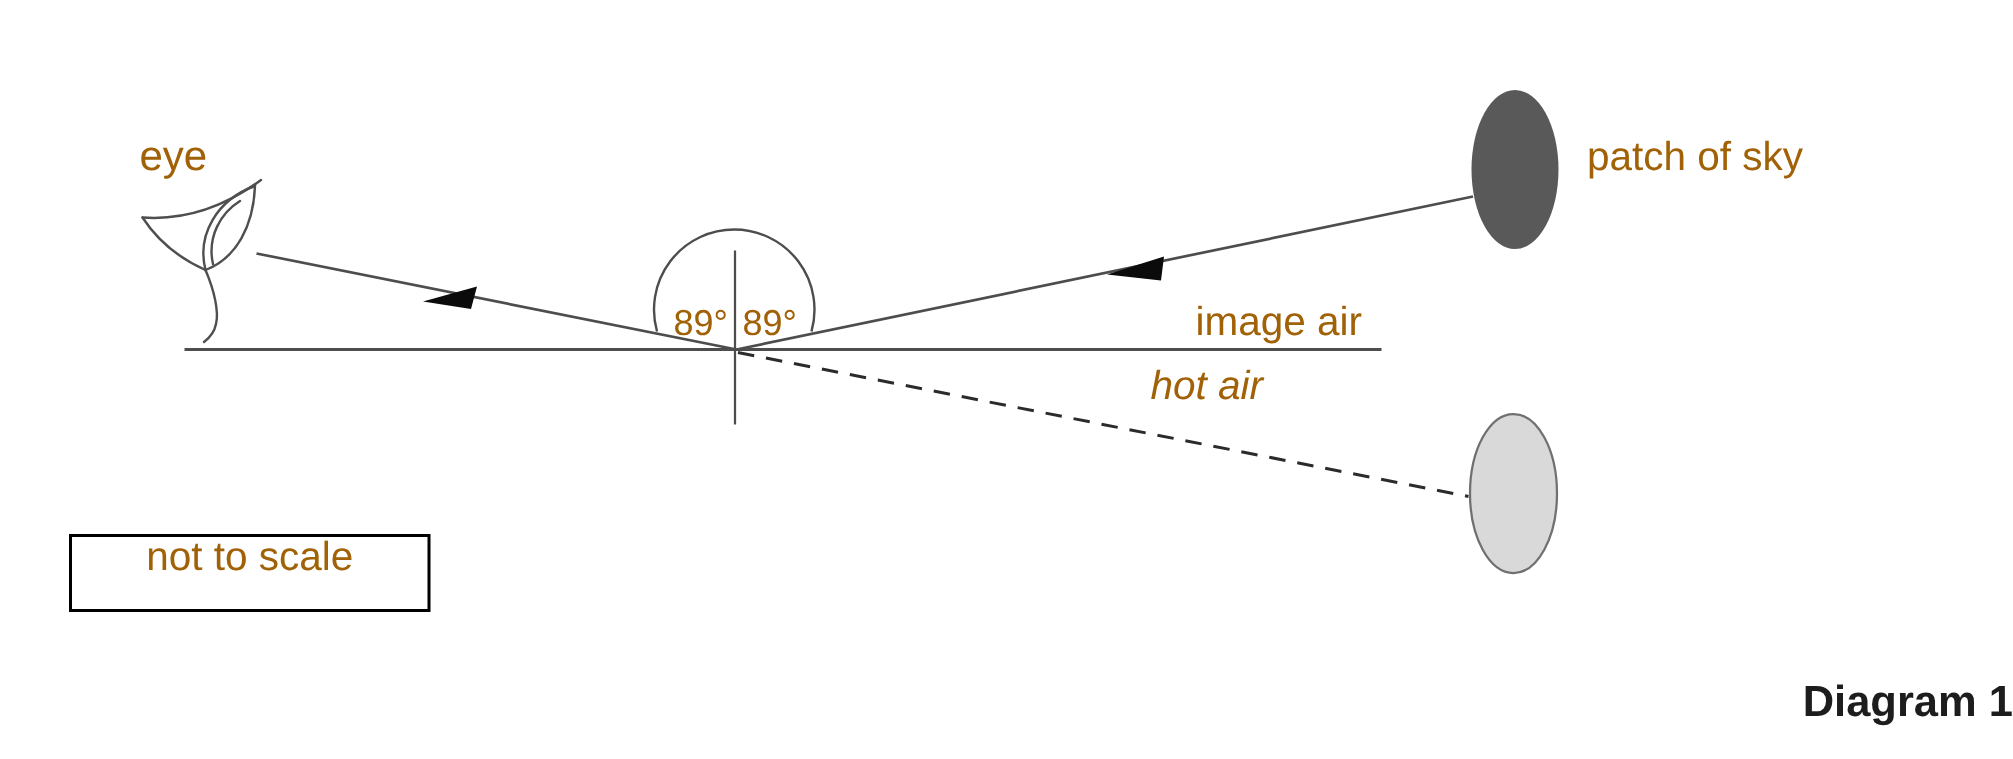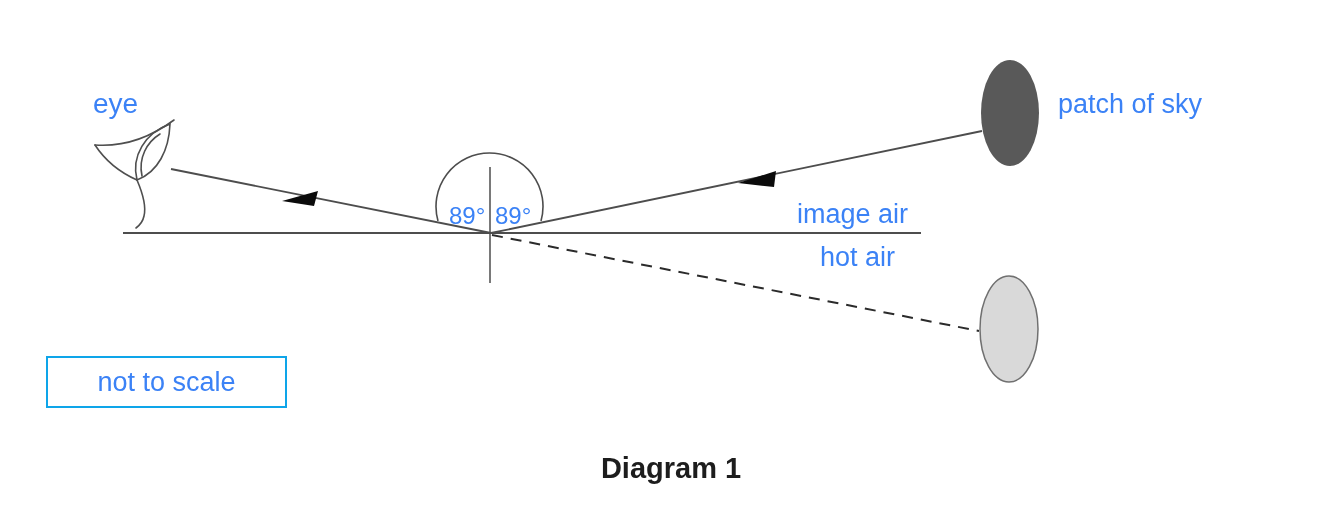--- a/index.html
+++ b/index.html
@@ -19,51 +19,50 @@
   .stage svg {
     position: absolute;
     left: 0;
     top: 0;
   }
   .label {
     position: absolute;
     white-space: nowrap;
     line-height: 1;
     font-size: 27px;
-    color: #3b82f6;
+    color: #a16207;
   }
   .label-eye        { left: 93px;  top: 90px;  font-size: 28px; }
   .label-patch      { left: 1058px; top: 91px; }
   .label-image      { left: 1030px; top: 229px; }
   .label-cold       { left: 797px; top: 201px; }
-  .label-hot        { left: 820px; top: 244px; }
+  .label-hot        { left: 767px; top: 244px; font-style: italic; }
   .label-angle      { font-size: 24px; top: 204px; }
   .label-angle-left  { left: 449px; }
   .label-angle-right { left: 495px; }
   .note-box {
     position: absolute;
     left: 46px;
     top: 356px;
     width: 237px;
     height: 48px;
-    border: 2px solid #0ea5e9;
+    border: 2px solid #000000;
     background: #ffffff;
     display: flex;
-    align-items: center;
     justify-content: center;
   }
   .note-box .label {
     position: static;
   }
   .caption {
     position: absolute;
     left: 0;
     top: 454px;
     width: 1342px;
-    text-align: center;
+    text-align: right;
     font-size: 29px;
     font-weight: bold;
     line-height: 1;
     color: #1d1d1d;
   }
 </style>
 </head>
 <body>
 
 <div class="stage">

